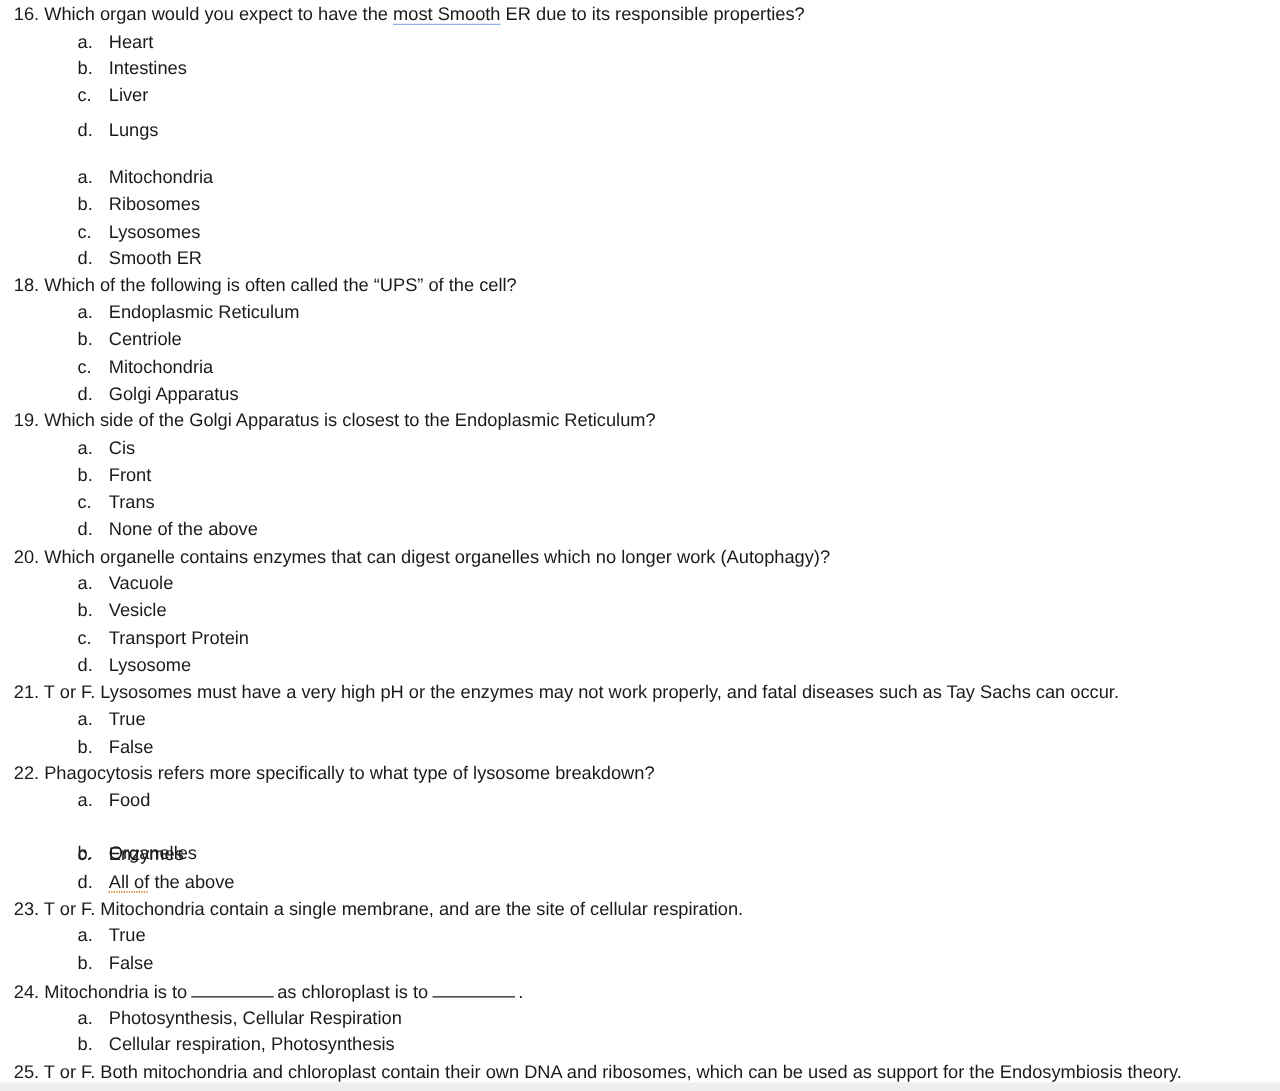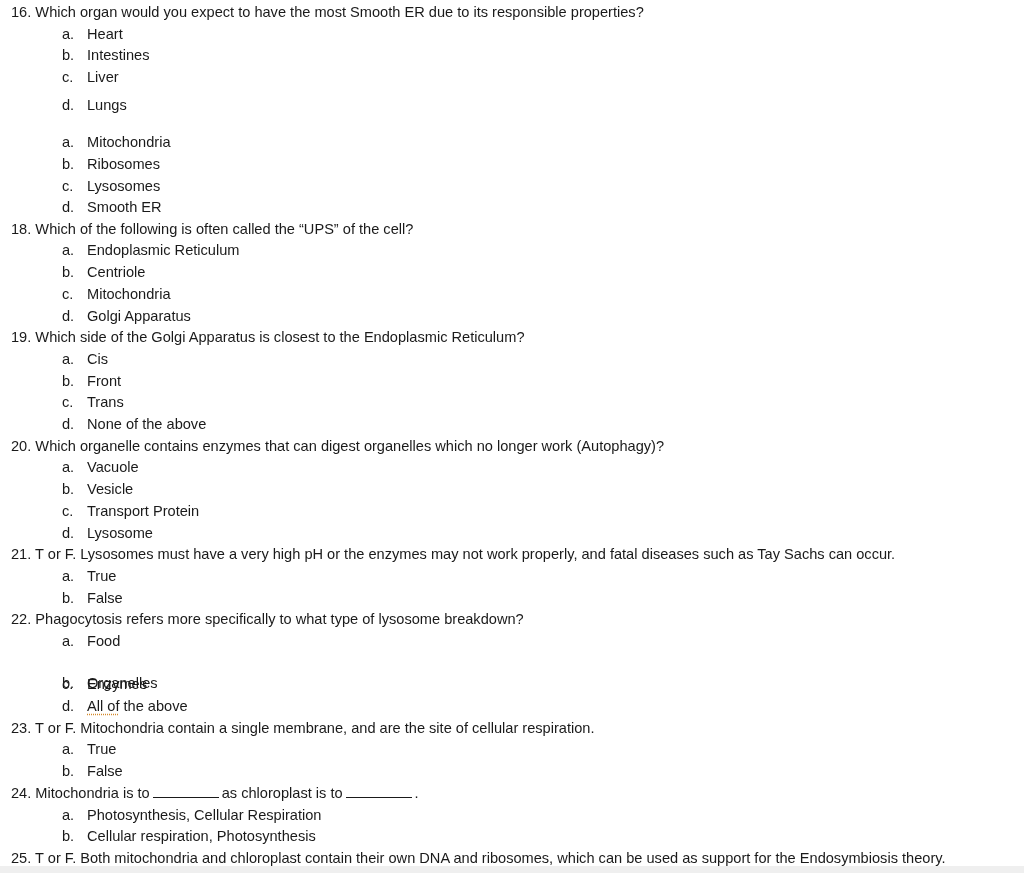--- a/index.html
+++ b/index.html
@@ -10,21 +10,21 @@
   }
   .doc { position: absolute; left: 0; top: 0; width: 1024px; height: 866px; background: #fff; }
   .bottom-bar { position: absolute; left: 0; top: 866px; width: 1024px; height: 7px; background: #efefef; }
   .line {
     position: absolute; white-space: nowrap;
     font-size: 14.6px; line-height: 18px; height: 18px;
   }
   .q { left: 11px; }
   .opt { left: 62px; }
   .opt .lbl { display: inline-block; width: 25px; }
-  .wavy { text-decoration-color: #8ab0e6; text-decoration-thickness: 1px; text-underline-offset: 3px; }
+  .wavy { text-decoration: underline; text-decoration-color: #8ab0e6; text-decoration-thickness: 1px; text-underline-offset: 3px; }
   .dotted { text-decoration: underline dotted #d58a2c; text-underline-offset: 3px; }
   .blank { display: inline-block; width: 66px; border-bottom: 1px solid #1a1a1a; height: 13px; vertical-align: baseline; margin: 0 3px; }
 </style>
 </head>
 <body>
 
 <div class="doc">
 
   <div class="line q" style="top:3px">
     <span>16.</span>

